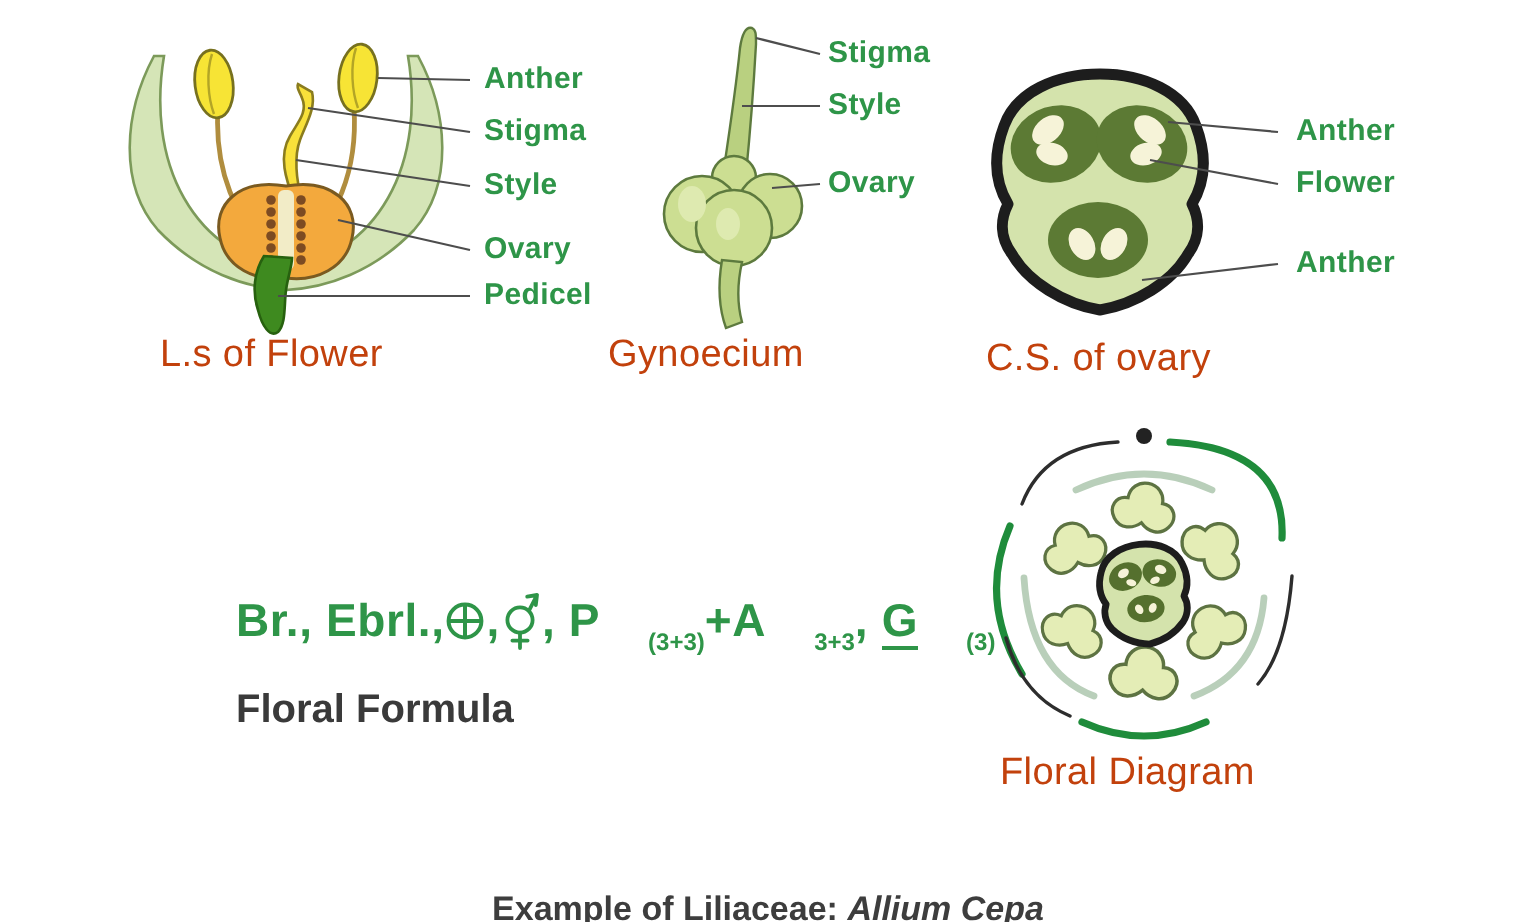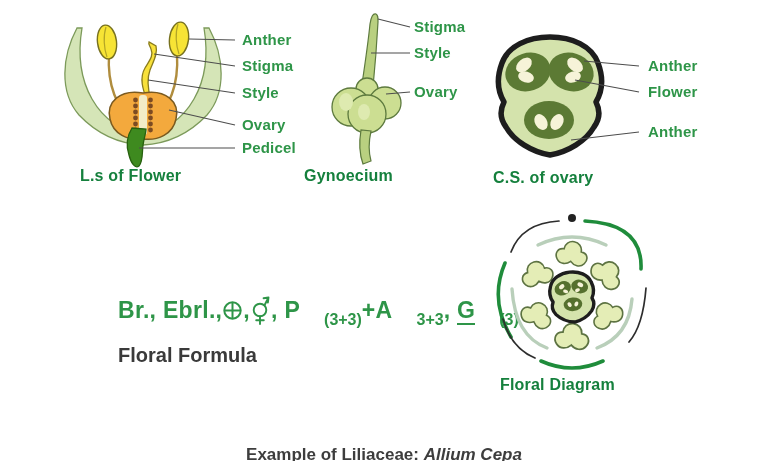--- a/index.html
+++ b/index.html
@@ -6,28 +6,28 @@
   .canvas{
     position:relative;width:768px;height:461px;background:#ffffff;overflow:hidden;
     font-family:"Liberation Sans","DejaVu Sans",sans-serif;
   }
   .abs{position:absolute;}
   .lbl{
     position:absolute;font-size:15px;font-weight:700;color:#2e9548;
     letter-spacing:.2px;white-space:nowrap;line-height:18px;
   }
   .ptitle{
-    position:absolute;font-size:16px;font-weight:700;color:#15803d;
+    position:absolute;font-size:19px;font-weight:400;color:#c2410c;
     letter-spacing:.2px;white-space:nowrap;
   }
   .formula{
     position:absolute;left:118px;top:294px;width:318px;text-align:center;
     white-space:nowrap;color:#2e9548;font-weight:700;font-size:23px;letter-spacing:.3px;
   }
-  .formula .fs{font-size:16px;vertical-align:-7px;margin-left:1px;letter-spacing:0;padding-left:23px;}
+  .formula .fs{font-size:12px;vertical-align:-7px;margin-left:1px;letter-spacing:0;padding-left:23px;}
   .formula .gu{border-bottom:2.5px solid #2e9548;padding-bottom:0px;}
   .formula svg{vertical-align:-3px;}
   .formula .bisex{vertical-align:-7px;margin:0 1px;}
   .fcaption{
     position:absolute;left:118px;top:344px;width:318px;
     font-size:20px;font-weight:700;color:#3a3a3a;
   }
   .footer{
     position:absolute;left:0;top:445px;width:768px;text-align:center;
     font-size:17px;font-weight:600;color:#3d3d3d;

